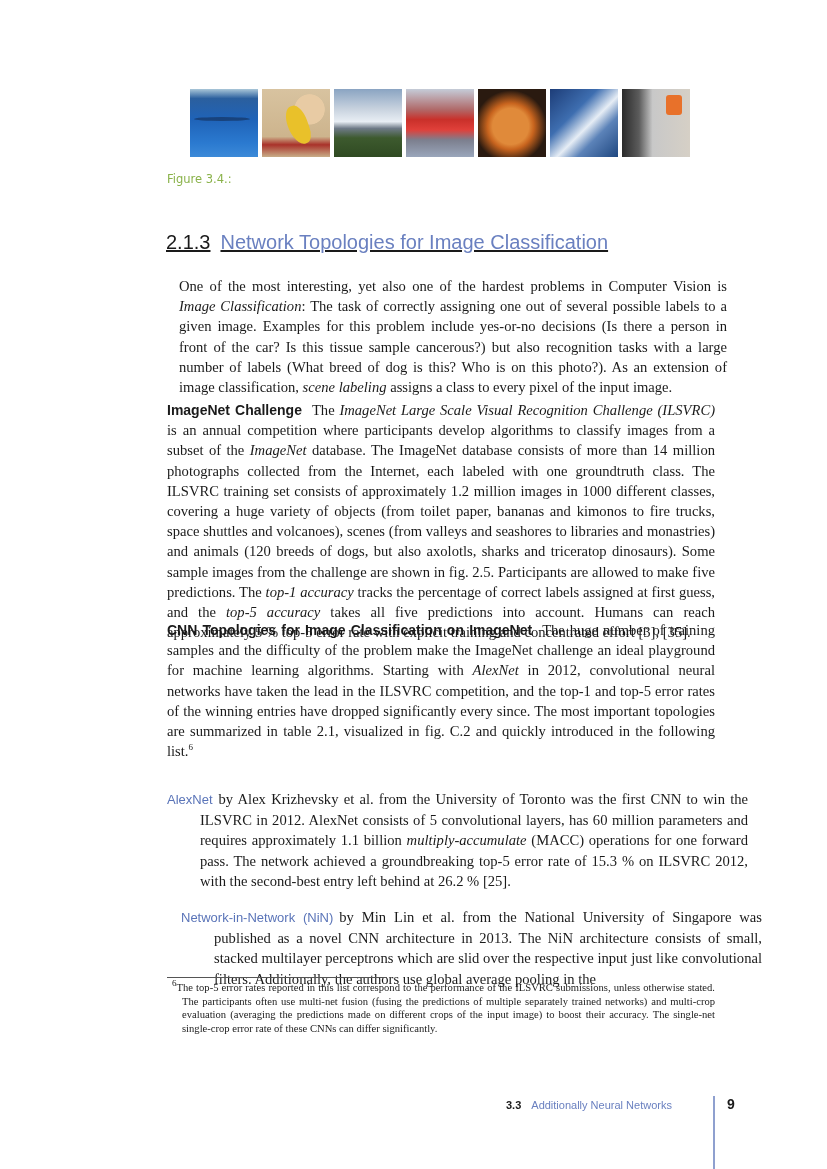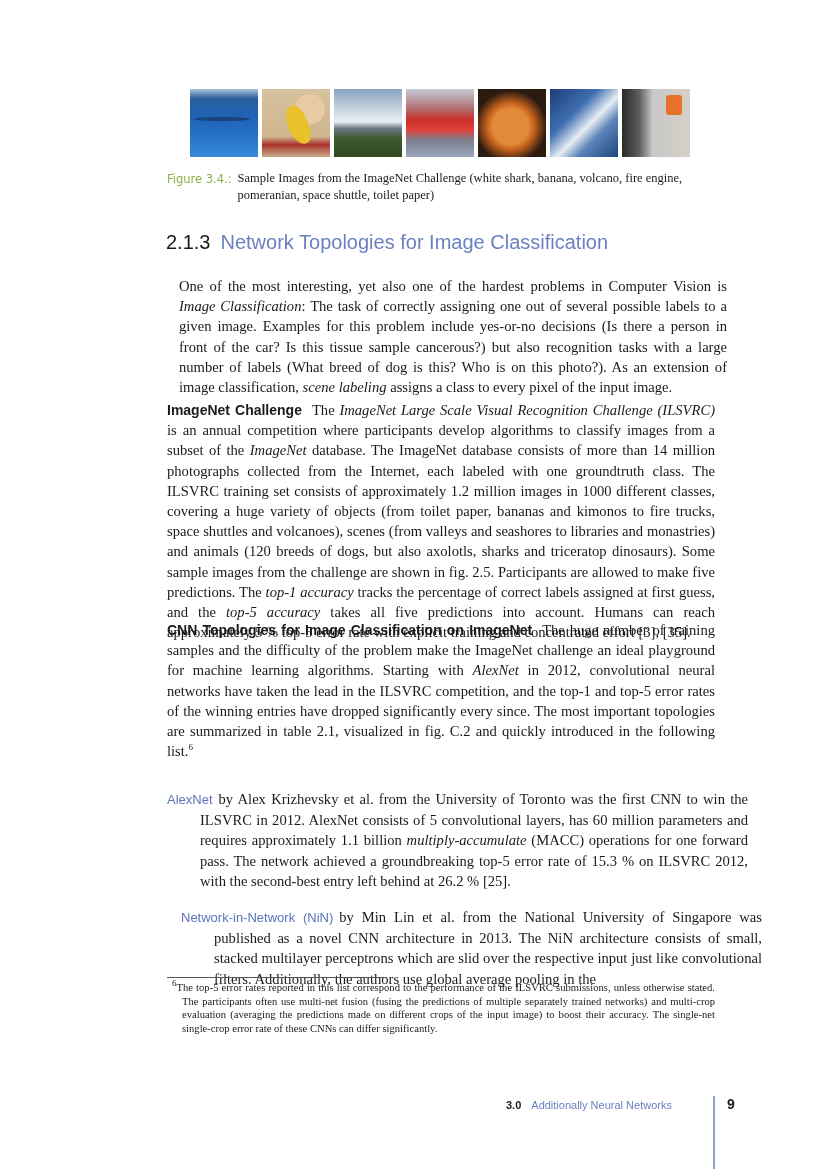--- a/index.html
+++ b/index.html
@@ -17,21 +17,21 @@
   .thumb-fire { background: linear-gradient(180deg,#c5ccd8 0%,#b06a6a 30%,#c9302a 45%,#e0403a 60%,#7c7f8e 75%,#9aa6bb 100%); }
   .thumb-dog { background: radial-gradient(circle at 48% 55%, #e08a3a 0 35%, #c8641e 45%, #2a1a10 70%); }
   .thumb-space { background: linear-gradient(135deg,#1d3d78 0%,#3e6eb0 35%,#e6edf5 55%,#5b82b8 70%,#1f4780 100%); }
   .thumb-toilet { background: linear-gradient(90deg,#2a2a2a 0%,#5c5c5c 25%,#c8c8c8 45%,#d6d0c6 100%); }
   .thumb-toilet::after{content:"";position:absolute;right:8px;top:6px;width:16px;height:20px;background:#e8712a;border-radius:3px;}
 
   #figure-caption { position:absolute; left:167px; top:170px; width:560px; font-size:12.5px; line-height:17px; display:flex; }
   #figure-caption .label { color:#8ab24a; font-family:"DejaVu Sans","Liberation Sans",sans-serif; font-size:11.5px; white-space:nowrap; margin-right:6px; padding-top:1px;}
   #figure-caption .text { flex:1; }
 
-  #section-heading { position:absolute; left:166px; top:231px; font-size:20px; white-space:nowrap; }
+  #section-heading { position:absolute; left:166px; top:231px; font-size:20px; white-space:nowrap;text-decoration:underline; }
   #section-heading .num { color:#1a1a1a; margin-right:10px; }
   #section-heading .title { color:#6a80c0; }
 
   .para { position:absolute; left:167px; width:548px; font-size:14.6px; line-height:20.2px; text-align:justify; }
   .runin { font-family:Liberation Sans, sans-serif; font-weight:bold; font-size:14px; margin-right:10px; }
   .term { font-family:"Liberation Sans","DejaVu Sans",sans-serif; color:#5a74b8; font-size:13px; margin-right:6px;}
   .hang { padding-left:33px; text-indent:-33px; }
   sup { font-size:9px; line-height:0; }
 
   #footnote-rule { position:absolute; left:167px; top:977px; width:220px; height:1px; background:#555; }
@@ -51,21 +51,20 @@
   <div class="thumb thumb-banana"></div>
   <div class="thumb thumb-volcano"></div>
   <div class="thumb thumb-fire"></div>
   <div class="thumb thumb-dog"></div>
   <div class="thumb thumb-space"></div>
   <div class="thumb thumb-toilet"></div>
 </div>
 
 <div id="figure-caption" class="serif">
   <span class="label">Figure 3.4.:</span>
-  <span class="text">Sample Images from the ImageNet Challenge (white shark, banana, volcano, fire engine, pomeranian, space shuttle, toilet paper)</span>
 </div>
 
 <div id="section-heading" class="sans">
   <span class="num">2.1.3</span><span class="title">Network Topologies for Image Classification</span>
 </div>
 
 <p class="para serif" style="top:264px; margin:12px;">
   <span>One of the most interesting, yet also one of the hardest problems in Computer Vision is </span><i>Image Classification</i><span>: The task of correctly assigning one out of several possible labels to a given image. Examples for this problem include yes-or-no decisions (Is there a person in front of the car? Is this tissue sample cancerous?) but also recognition tasks with a large number of labels (What breed of dog is this? Who is on this photo?). As an extension of image classification, </span><i>scene labeling</i><span> assigns a class to every pixel of the input image.</span>
 </p>
 
@@ -84,16 +83,16 @@
 <p class="para serif hang" style="top:893px; margin:14px;">
   <span class="term">Network-in-Network (NiN)</span><span>by Min Lin et al. from the National University of Singapore was published as a novel CNN architecture in 2013. The NiN architecture consists of small, stacked multilayer perceptrons which are slid over the respective input just like convolutional filters. Additionally, the authors use global average pooling in the</span>
 </p>
 
 <div id="footnote-rule"></div>
 <p id="footnote" class="serif" style="margin:0;">
   <sup>6</sup><span>The top-5 error rates reported in this list correspond to the performance of the ILSVRC submissions, unless otherwise stated. The participants often use multi-net fusion (fusing the predictions of multiple separately trained networks) and multi-crop evaluation (averaging the predictions made on different crops of the input image) to boost their accuracy. The single-net single-crop error rate of these CNNs can differ significantly.</span>
 </p>
 
 <div id="footer-section" class="sans">
-  <span class="num">3.0</span><span class="title">Additionally Neural Networks</span>
+  <span class="num">3.3</span><span class="title">Additionally Neural Networks</span>
 </div>
 <div id="footer-rule"></div>
 <div id="page-number" class="sans">9</div>
 
 </body></html>

